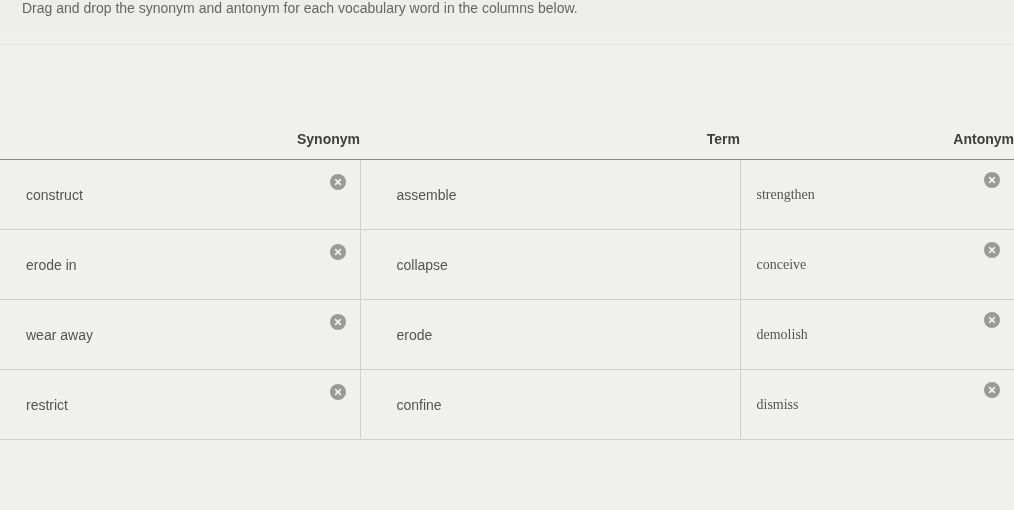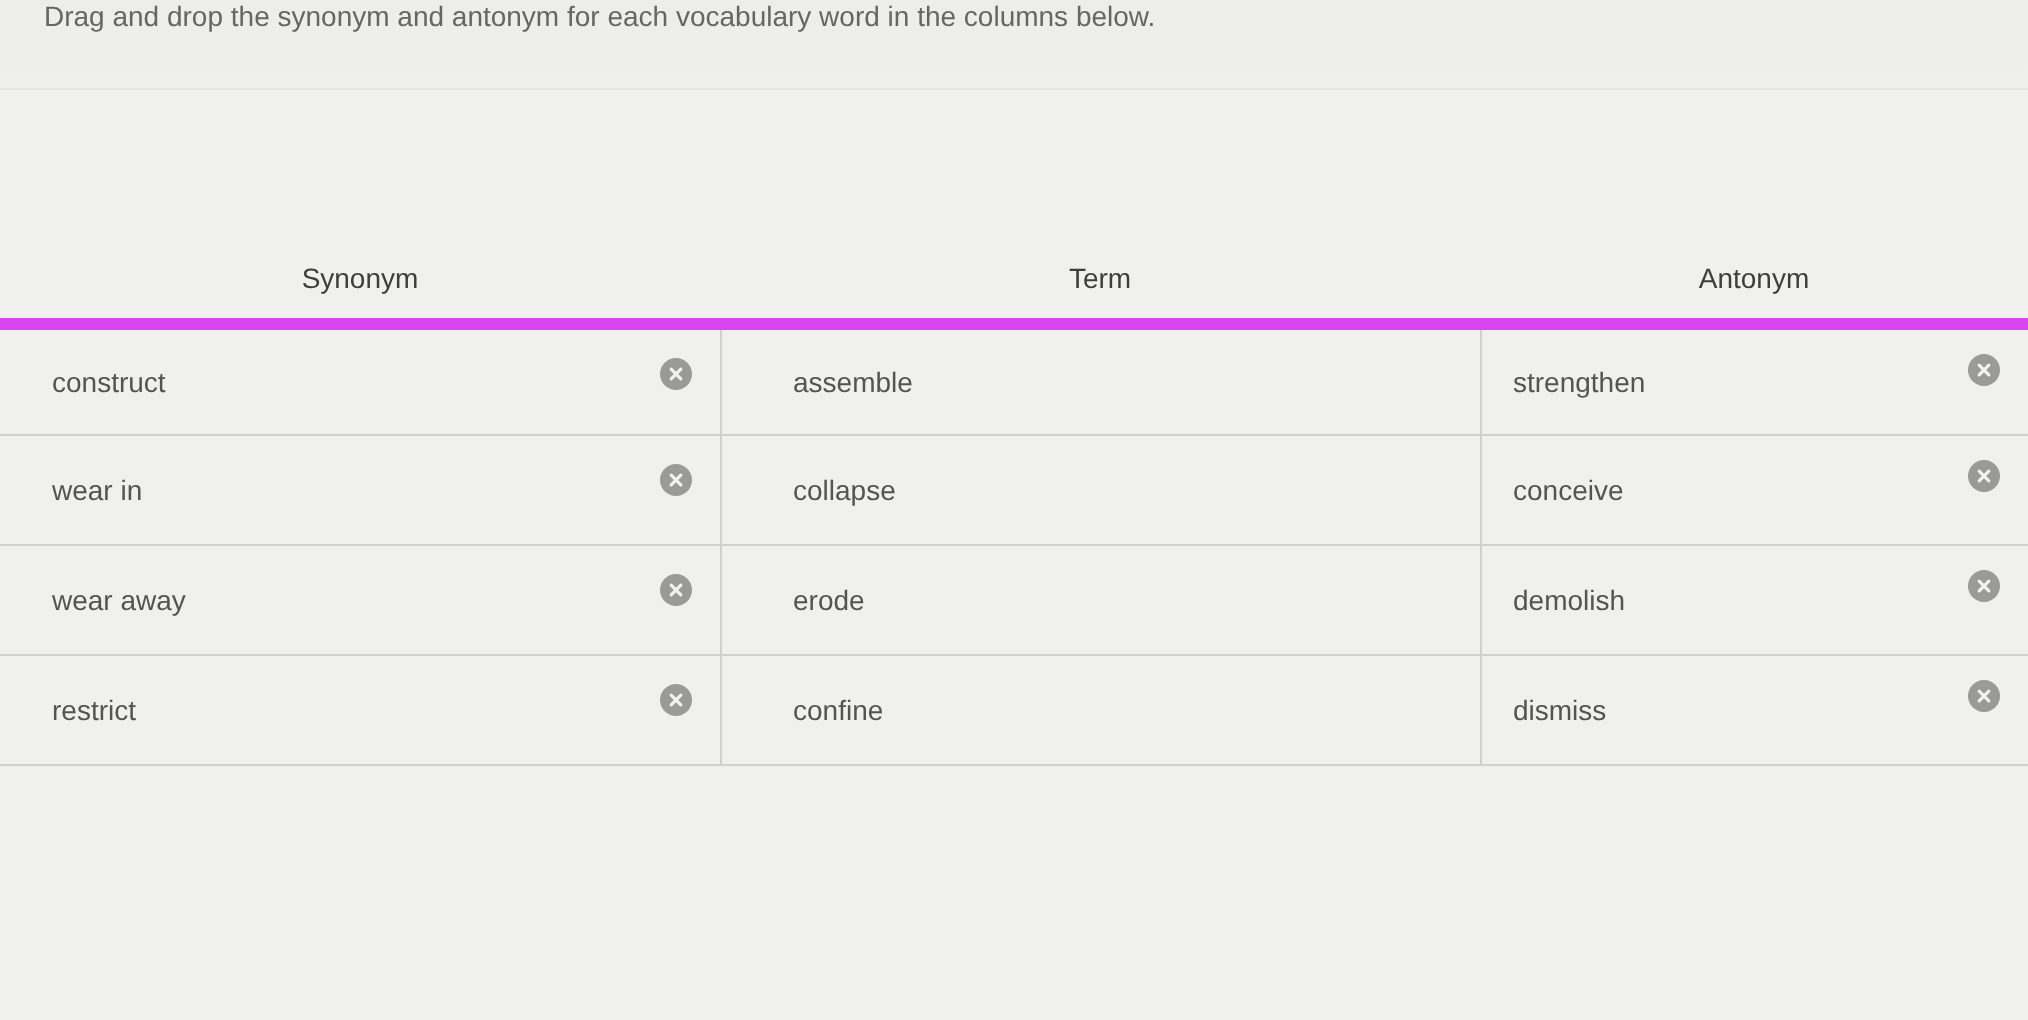--- a/index.html
+++ b/index.html
@@ -29,39 +29,39 @@
     .spacer { height: 76px; }
     table {
       width: 100%;
       border-collapse: collapse;
       table-layout: fixed;
     }
     col.syn { width: 360px; }
     col.term { width: 380px; }
     col.ant { width: 274px; }
     thead th {
-      text-align: center;
-      font-weight: 400;
+      text-align: right;
+      font-weight: 700;
       color: #3e3e3e;
       font-size: 14px;
       padding: 10px 0 12px 0;
-      border-bottom: 6px solid #d946ef;
+      border-bottom: 1px solid #d946ef;
     }
     tbody td {
       border-bottom: 1px solid #cfcfcb;
-      height: 55px;
+      height: 70px;
       vertical-align: middle;
       color: #545454;
       font-size: 14px;
       margin-left: 12px;
     }
     td.syn-cell, td.ant-cell { position: relative; }
     td.syn-cell { padding-left: 26px; border-right: 1px solid #cfcfcb; }
     td.term-cell { padding-left: 36px; border-right: 1px solid #cfcfcb; }
-    td.ant-cell { padding-left: 16px; }
+    td.ant-cell { padding-left: 16px; font-family: Liberation Serif, serif; }
     .chip-label { display: inline-block; }
     .remove {
       position: absolute;
       right: 14px;
       top: 50%;
       transform: translateY(-50%);
       width: 16px; height: 16px;
       border-radius: 50%;
       background: #9a9a96;
       display: inline-flex;
@@ -103,21 +103,21 @@
             </svg>
           </span></td>
         <td class="term-cell">assemble</td>
         <td class="ant-cell"><span class="chip-label">strengthen</span><span class="remove">
             <svg viewBox="0 0 10 10">
               <path d="M2 2 L8 8 M8 2 L2 8" stroke="#f2f2ef" stroke-width="2" stroke-linecap="round"></path>
             </svg>
           </span></td>
       </tr>
       <tr>
-        <td class="syn-cell"><span class="chip-label">wear in</span><span class="remove">
+        <td class="syn-cell"><span class="chip-label">erode in</span><span class="remove">
             <svg viewBox="0 0 10 10">
               <path d="M2 2 L8 8 M8 2 L2 8" stroke="#f2f2ef" stroke-width="2" stroke-linecap="round"></path>
             </svg>
           </span></td>
         <td class="term-cell">collapse</td>
         <td class="ant-cell"><span class="chip-label">conceive</span><span class="remove">
             <svg viewBox="0 0 10 10">
               <path d="M2 2 L8 8 M8 2 L2 8" stroke="#f2f2ef" stroke-width="2" stroke-linecap="round"></path>
             </svg>
           </span></td>

